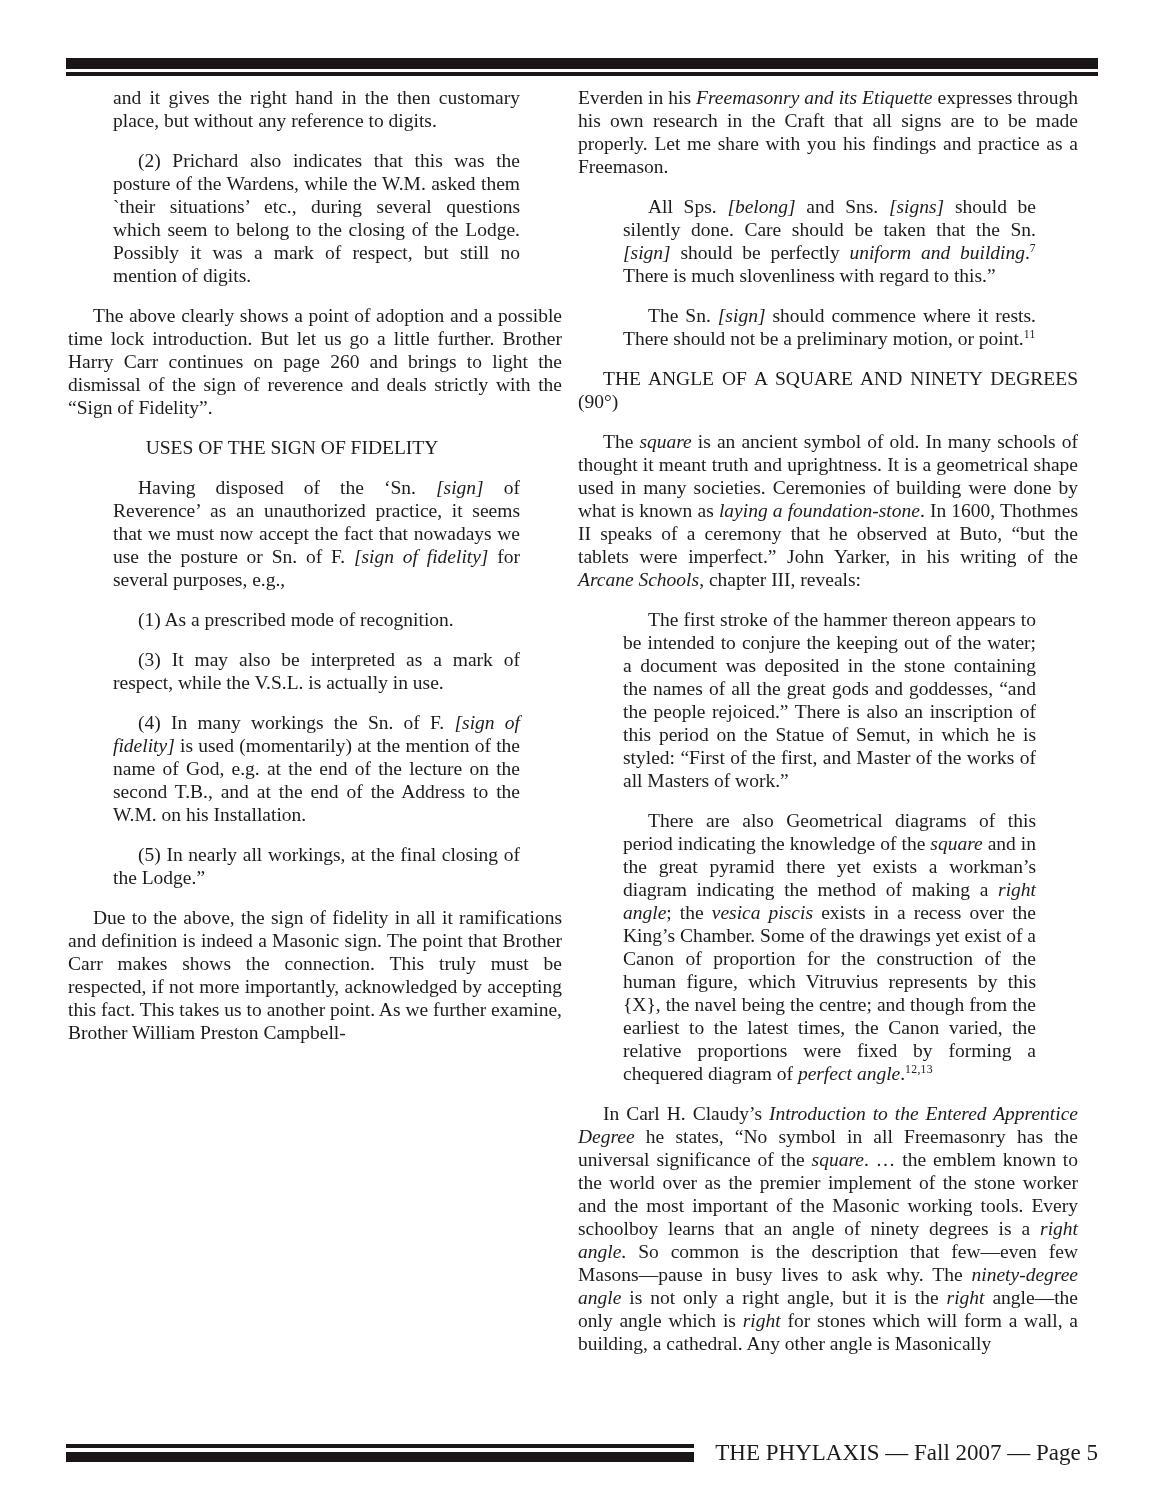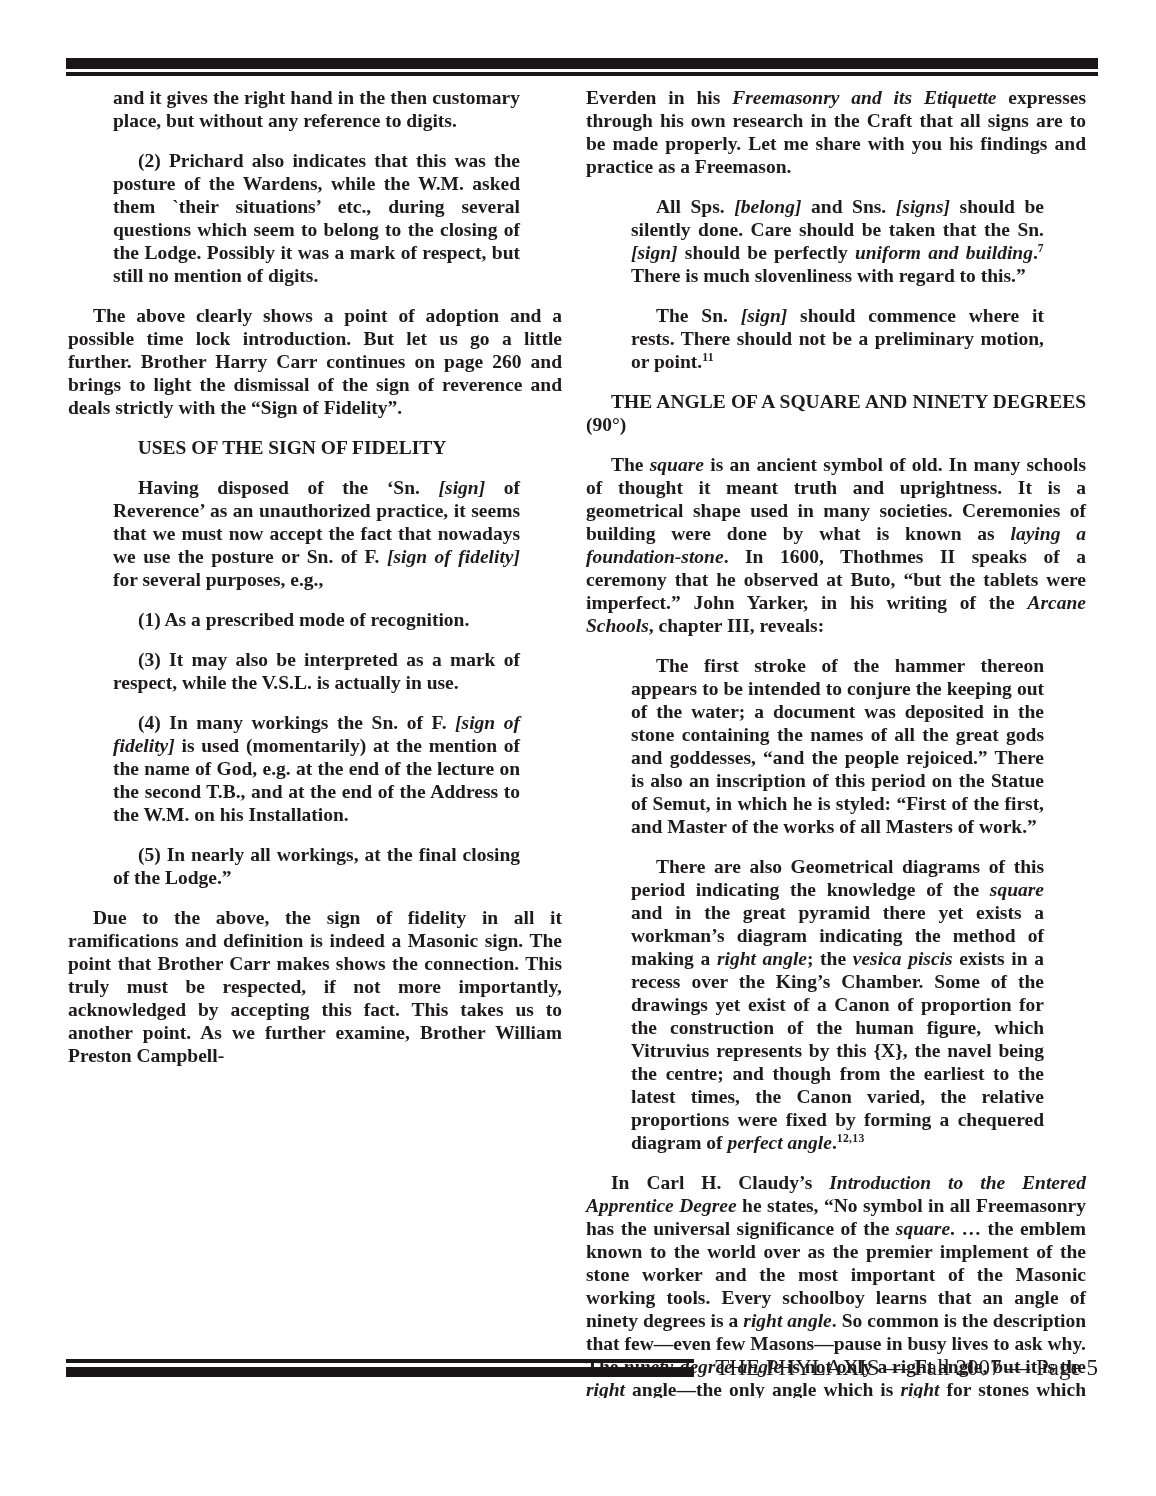--- a/index.html
+++ b/index.html
@@ -13,21 +13,21 @@
 
   
   .header-rule{position:absolute;left:66px;width:1032px;top:58px;}
   .rule-thick{height:11px;background:#1a1617;}
   .rule-gap{height:3px;}
   .rule-thin{height:4px;background:#1a1617;}
 
   
   .content{
     position:absolute;left:68px;top:86px;width:1022px;height:1312px;
-    display:flex;gap:24px;overflow:hidden;font-weight:bold;
+    display:flex;gap:16px;overflow:hidden;
   }
   .col{flex:0 0 auto;}
   .col-left{width:494px;}
   .col-right{width:500px;}
 
   p{
     margin:0 0 17px 0;
     font-size:19.5px;line-height:23px;
     text-align:justify;
   }
@@ -35,21 +35,21 @@
   p.indent{text-indent:25px;}
   p.heading-center{
     text-align:center;text-indent:0;
     margin-left:0;margin-right:46px;margin-bottom:17px;
   }
   i{font-style:italic;}
   sup{font-size:60%;line-height:0;vertical-align:super;letter-spacing:0.3px;}
 
   
   .footer{
-    position:absolute;left:66px;top:1355px;width:1032px;
+    position:absolute;left:66px;top:1440px;width:1032px;
     display:flex;align-items:center;
   }
   .footer-rules{flex:0 0 628px;}
   .footer-rules .rule-thin{height:4px;background:#1a1617;}
   .footer-rules .rule-gap{height:4px;}
   .footer-rules .rule-thick{height:10px;background:#1a1617;}
   .footer-text{
     flex:1;text-align:right;white-space:nowrap;
     font-size:23px;line-height:26px;color:#1e1b1c;
     padding-left:12px;

